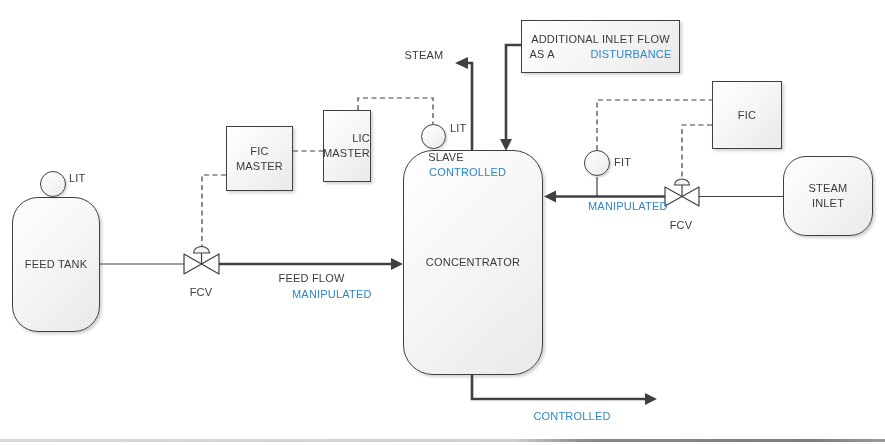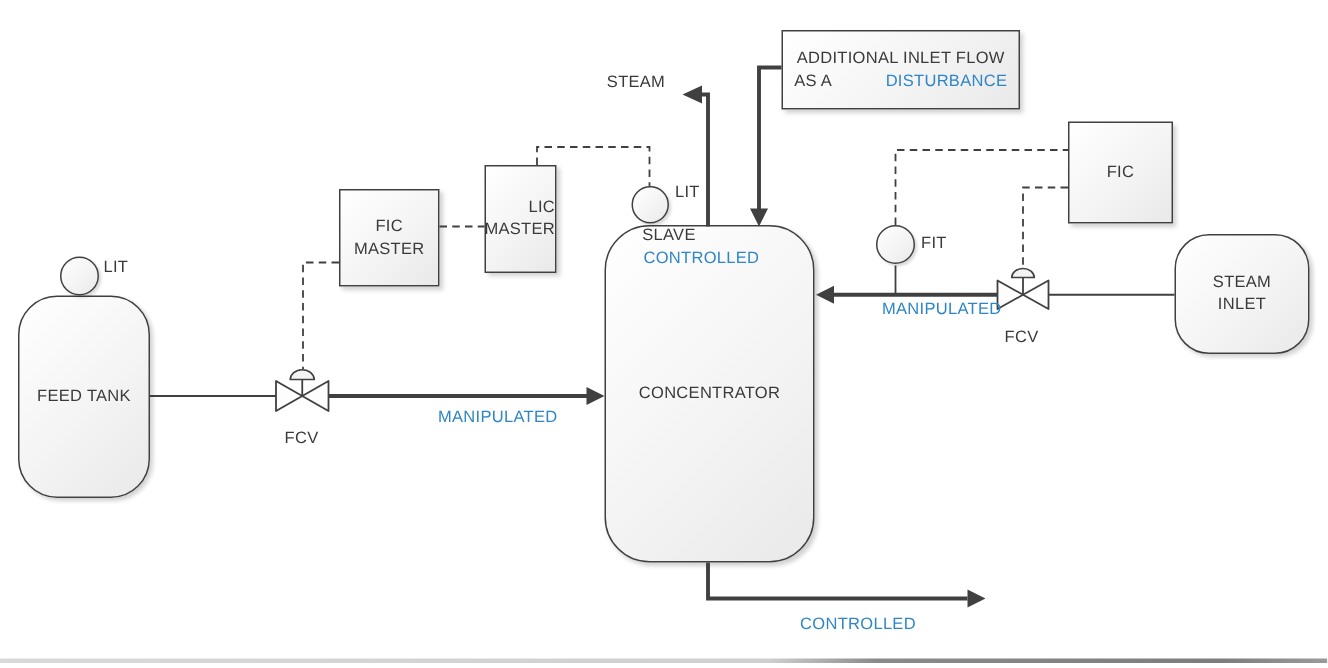--- a/index.html
+++ b/index.html
@@ -142,20 +142,21 @@
   <div class="lbl" style="left:69px;top:171px;">LIT</div>
   <div class="lbl" style="left:450px;top:121px;">LIT</div>
   <div class="lbl" style="left:614px;top:155px;">FIT</div>
 
   <div class="lbl center" style="left:396px;top:150px;width:100px;">
     <div>SLAVE</div>
     <div class="blue">CONTROLLED</div>
   </div>
 
   <div class="lbl center" style="left:259px;top:270px;width:105px;line-height:16px;">
+    <div>FEED FLOW</div>
     <div class="blue">MANIPULATED</div>
   </div>
 
   <div class="lbl center" style="left:555px;top:198px;width:100px;line-height:16px;">
     <div class="blue">MANIPULATED</div>
   </div>
 
   <div class="lbl center" style="left:177px;top:285px;width:48px;">FCV</div>
   <div class="lbl center" style="left:657px;top:218px;width:48px;">FCV</div>
 

